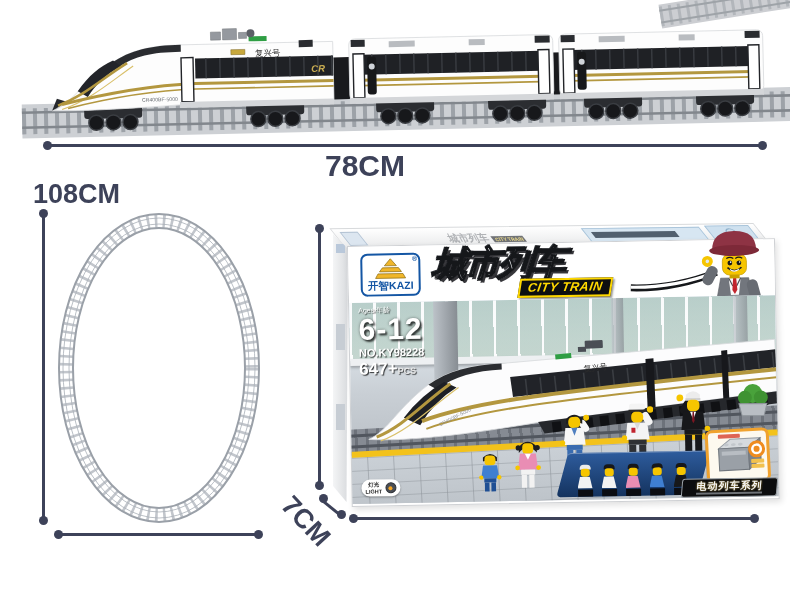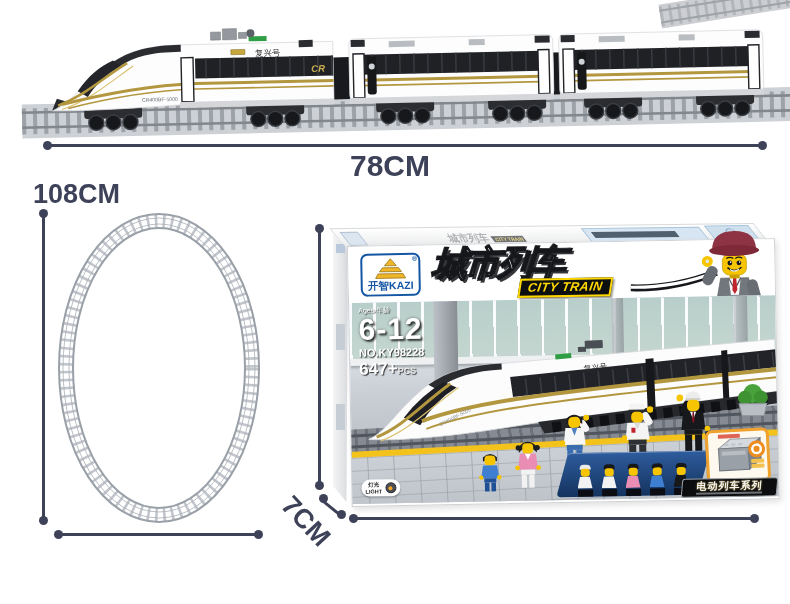--- a/index.html
+++ b/index.html
@@ -208,21 +208,21 @@
         <rect x="562" y="39" width="14" height="7" fill="#2a2c30"></rect>
           <rect x="746" y="39" width="15" height="7" fill="#2a2c30"></rect>
         <rect x="560" y="97" width="204" height="6" fill="#d4d6d9"></rect>
       </g>
     </g>
   </svg>
 
   <div class="dl" style="left:48px;top:144px;width:716px;height:2.5px"></div>
   <div class="dd" style="left:43px;top:141px"></div>
   <div class="dd" style="left:758px;top:141px"></div>
-  <div class="lab" style="left:325px;top:149px;width:130px;text-align:center;font-size:30px">78CM</div>
+  <div class="lab" style="left:325px;top:149px;width:130px;font-size:30px">78CM</div>
 
   <div class="lab" style="left:33px;top:179px;font-size:27px">108CM</div>
   <div class="dl" style="left:42px;top:213px;width:2.5px;height:307px"></div>
   <div class="dd" style="left:39px;top:209px"></div>
   <div class="dd" style="left:39px;top:516px"></div>
 
   <svg width="222" height="330" viewBox="0 0 222 330" style="position:absolute;left:48px;top:203px">
     <ellipse cx="111" cy="165" rx="93" ry="147" fill="none" stroke="#c2c6cc" stroke-width="14" stroke-dasharray="2.6 5.4"></ellipse>
     <ellipse cx="111" cy="165" rx="100" ry="154" fill="none" stroke="#9aa0a8" stroke-width="2"></ellipse>
     <ellipse cx="111" cy="165" rx="86" ry="140" fill="none" stroke="#9aa0a8" stroke-width="2"></ellipse>

